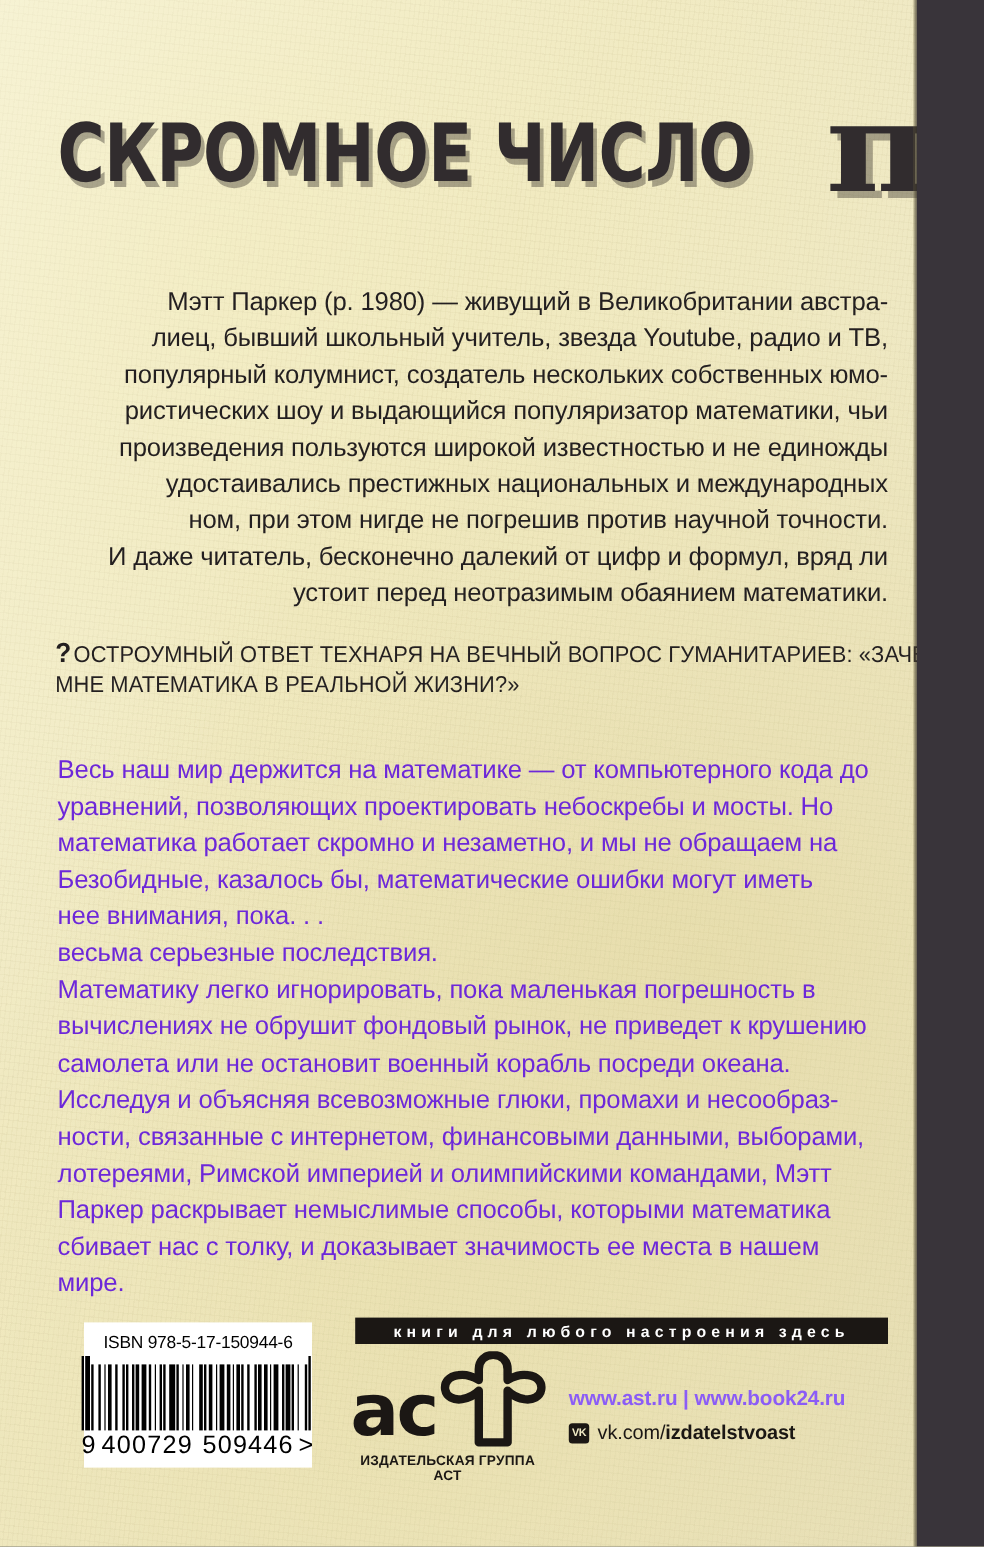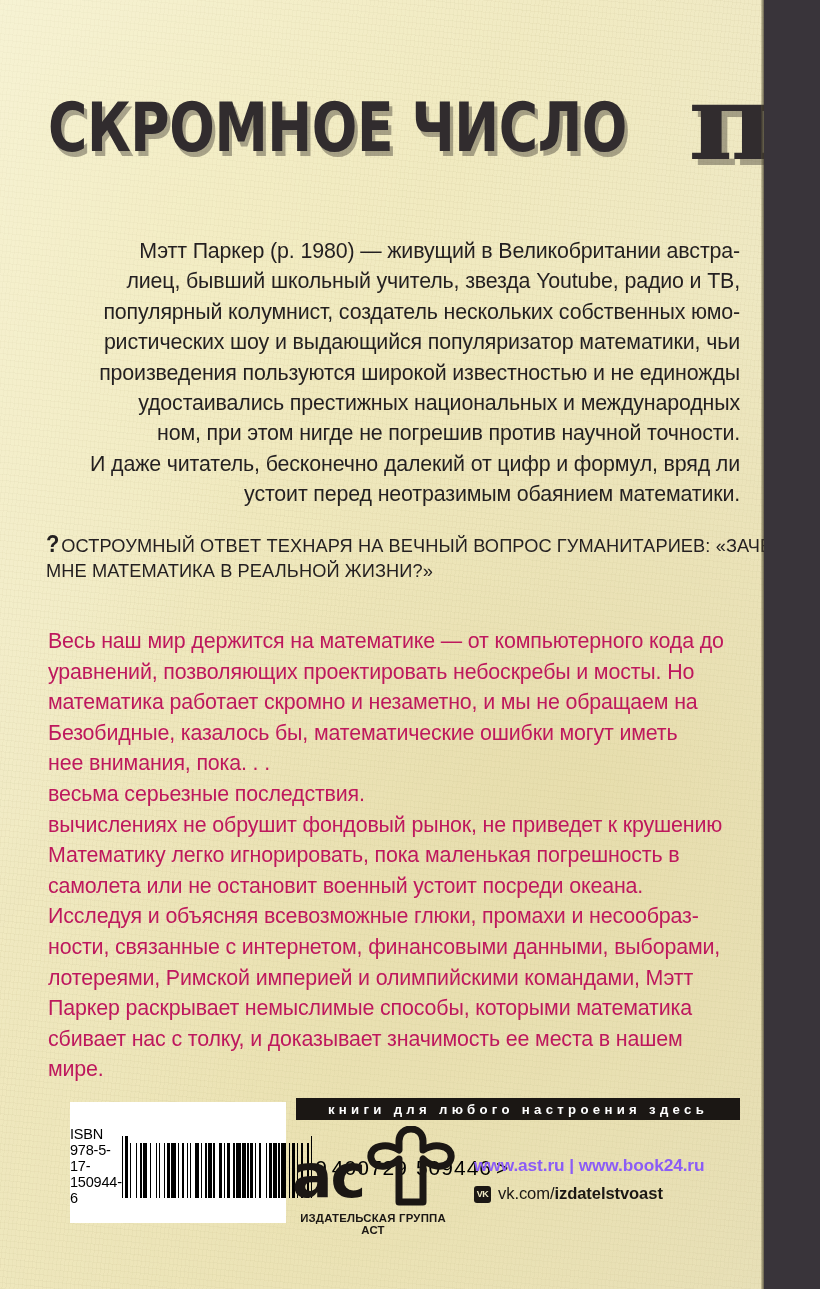--- a/index.html
+++ b/index.html
@@ -132,34 +132,34 @@
 
   
   .description {
     position: absolute;
     left: 48px;
     top: 626px;
     width: 700px;
     font-size: 21.4px;
     line-height: 30.6px;
     letter-spacing: -0.15px;
-    color: #be185d;
+    color: #6d28d9;
   }
   .description .ln { white-space: nowrap; }
 
   
   .barcode-box {
     position: absolute;
     left: 70px;
     top: 1102px;
-    width: 216px;
+    width: 190px;
     height: 121px;
     background: #ffffff;
     display: flex;
-    flex-direction: row;
+    flex-direction: column;
     align-items: center;
     justify-content: flex-start;
     padding-top: 9px;
     box-sizing: border-box;
   }
   .isbn-label {
     font-size: 14.5px;
     color: #000;
     letter-spacing: -0.2px;
     margin-bottom: 3px;
@@ -311,23 +311,23 @@
       <div class="ln">МНЕ МАТЕМАТИКА В РЕАЛЬНОЙ ЖИЗНИ?»</div>
     </div>
 
     <div class="description">
       <div class="ln">Весь наш мир держится на математике — от компьютерного кода до</div>
       <div class="ln">уравнений, позволяющих проектировать небоскребы и мосты. Но</div>
       <div class="ln">математика работает скромно и незаметно, и мы не обращаем на</div>
       <div class="ln">Безобидные, казалось бы, математические ошибки могут иметь</div>
       <div class="ln">нее внимания, пока. . .</div>
       <div class="ln">весьма серьезные последствия.</div>
+      <div class="ln">Математику легко игнорировать, пока маленькая погрешность в</div>
       <div class="ln">вычислениях не обрушит фондовый рынок, не приведет к крушению</div>
-      <div class="ln">Математику легко игнорировать, пока маленькая погрешность в</div>
-      <div class="ln">самолета или не остановит военный устоит посреди океана.</div>
+      <div class="ln">самолета или не остановит военный корабль посреди океана.</div>
       <div class="ln">Исследуя и объясняя всевозможные глюки, промахи и несообраз-</div>
       <div class="ln">ности, связанные с интернетом, финансовыми данными, выборами,</div>
       <div class="ln">лотереями, Римской империей и олимпийскими командами, Мэтт</div>
       <div class="ln">Паркер раскрывает немыслимые способы, которыми математика</div>
       <div class="ln">сбивает нас с толку, и доказывает значимость ее места в нашем</div>
       <div class="ln">мире.</div>
     </div>
 
     <div class="barcode-box">
       <div class="isbn-label">ISBN 978-5-17-150944-6</div>

